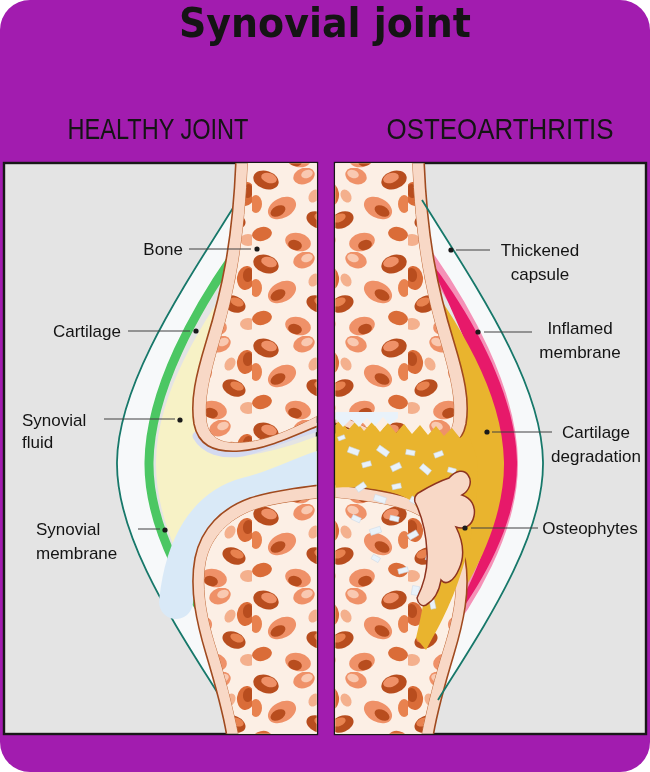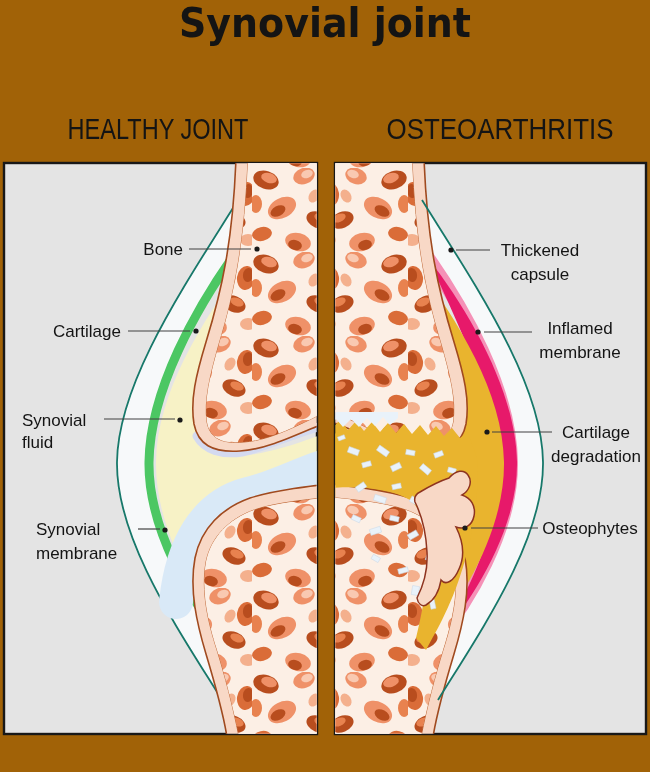--- a/index.html
+++ b/index.html
@@ -1,16 +1,16 @@
 <!DOCTYPE html>
 <html><head>
 <meta charset="utf-8">
 <style>
   html,body{margin:0;padding:0;background:#ffffff;}
-  .stage{position:relative;width:650px;height:772px;background:#a16207;overflow:hidden;}
+  .stage{position:relative;width:650px;height:772px;background:#a21caf;overflow:hidden;border-radius:30px;}
   svg{display:block;}
   text{font-family:"Liberation Sans", sans-serif;fill:#141414;}
   .title-text{font-family:"DejaVu Sans", sans-serif;font-weight:bold;}
   .hdr{font-size:30px;}
   .lbl{font-size:17px;}
   .leader{stroke:#404040;stroke-width:1.2;fill:none;}
   .dot{fill:#1a1a1a;}
 </style>
 </head>
 <body>

